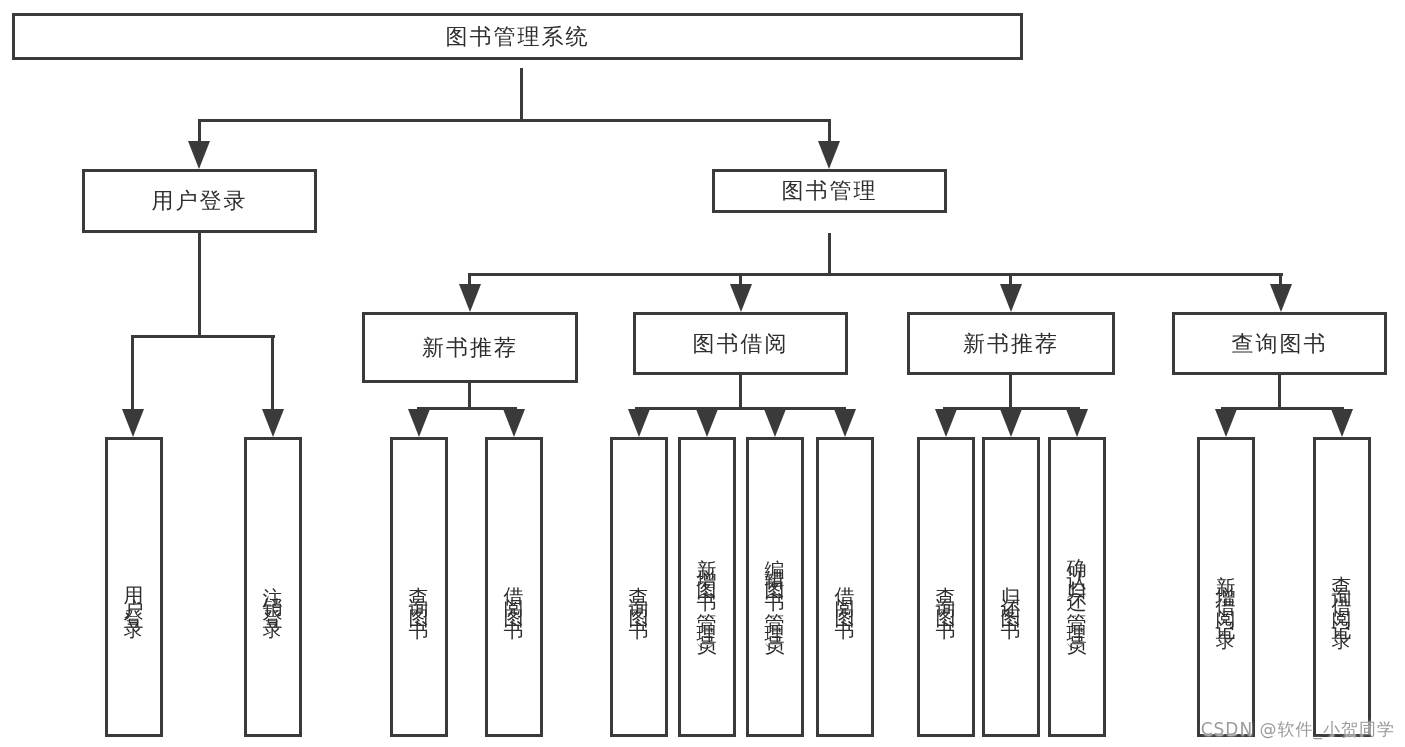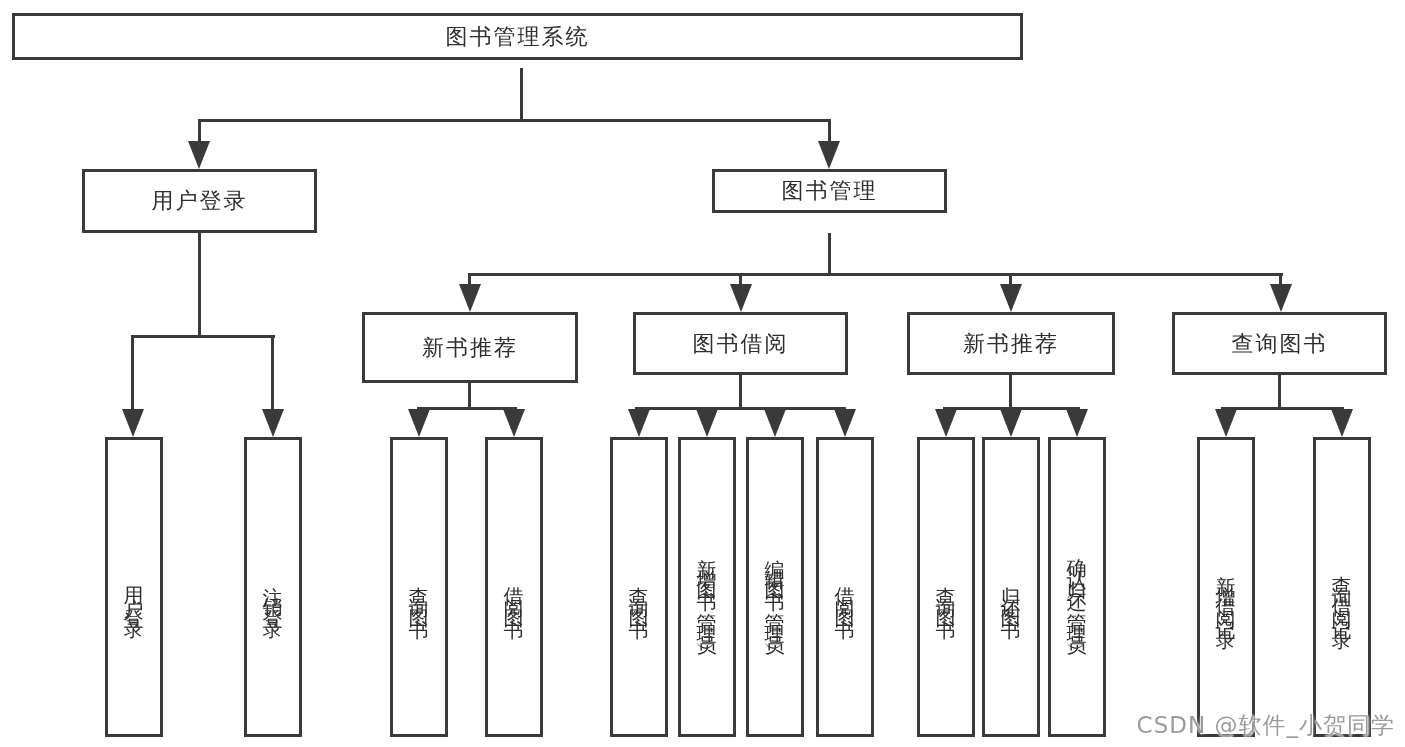--- a/index.html
+++ b/index.html
@@ -45,21 +45,21 @@
   .arrow{
     position:absolute;
     width:0;height:0;
     border-left:11px solid transparent;
     border-right:11px solid transparent;
     border-top:28px solid var(--line);
   }
   .watermark{
     position:absolute;
     right:10px;bottom:6px;
-    font-size:23px;
+    font-size:17px;
     letter-spacing:1px;
     color:var(--watermark);
     text-shadow:0 0 3px rgba(255,255,255,.9), 1px 1px 2px rgba(255,255,255,.9);
     z-index:10;
     pointer-events:none;
   }
 </style>
 </head>
 <body>
 

